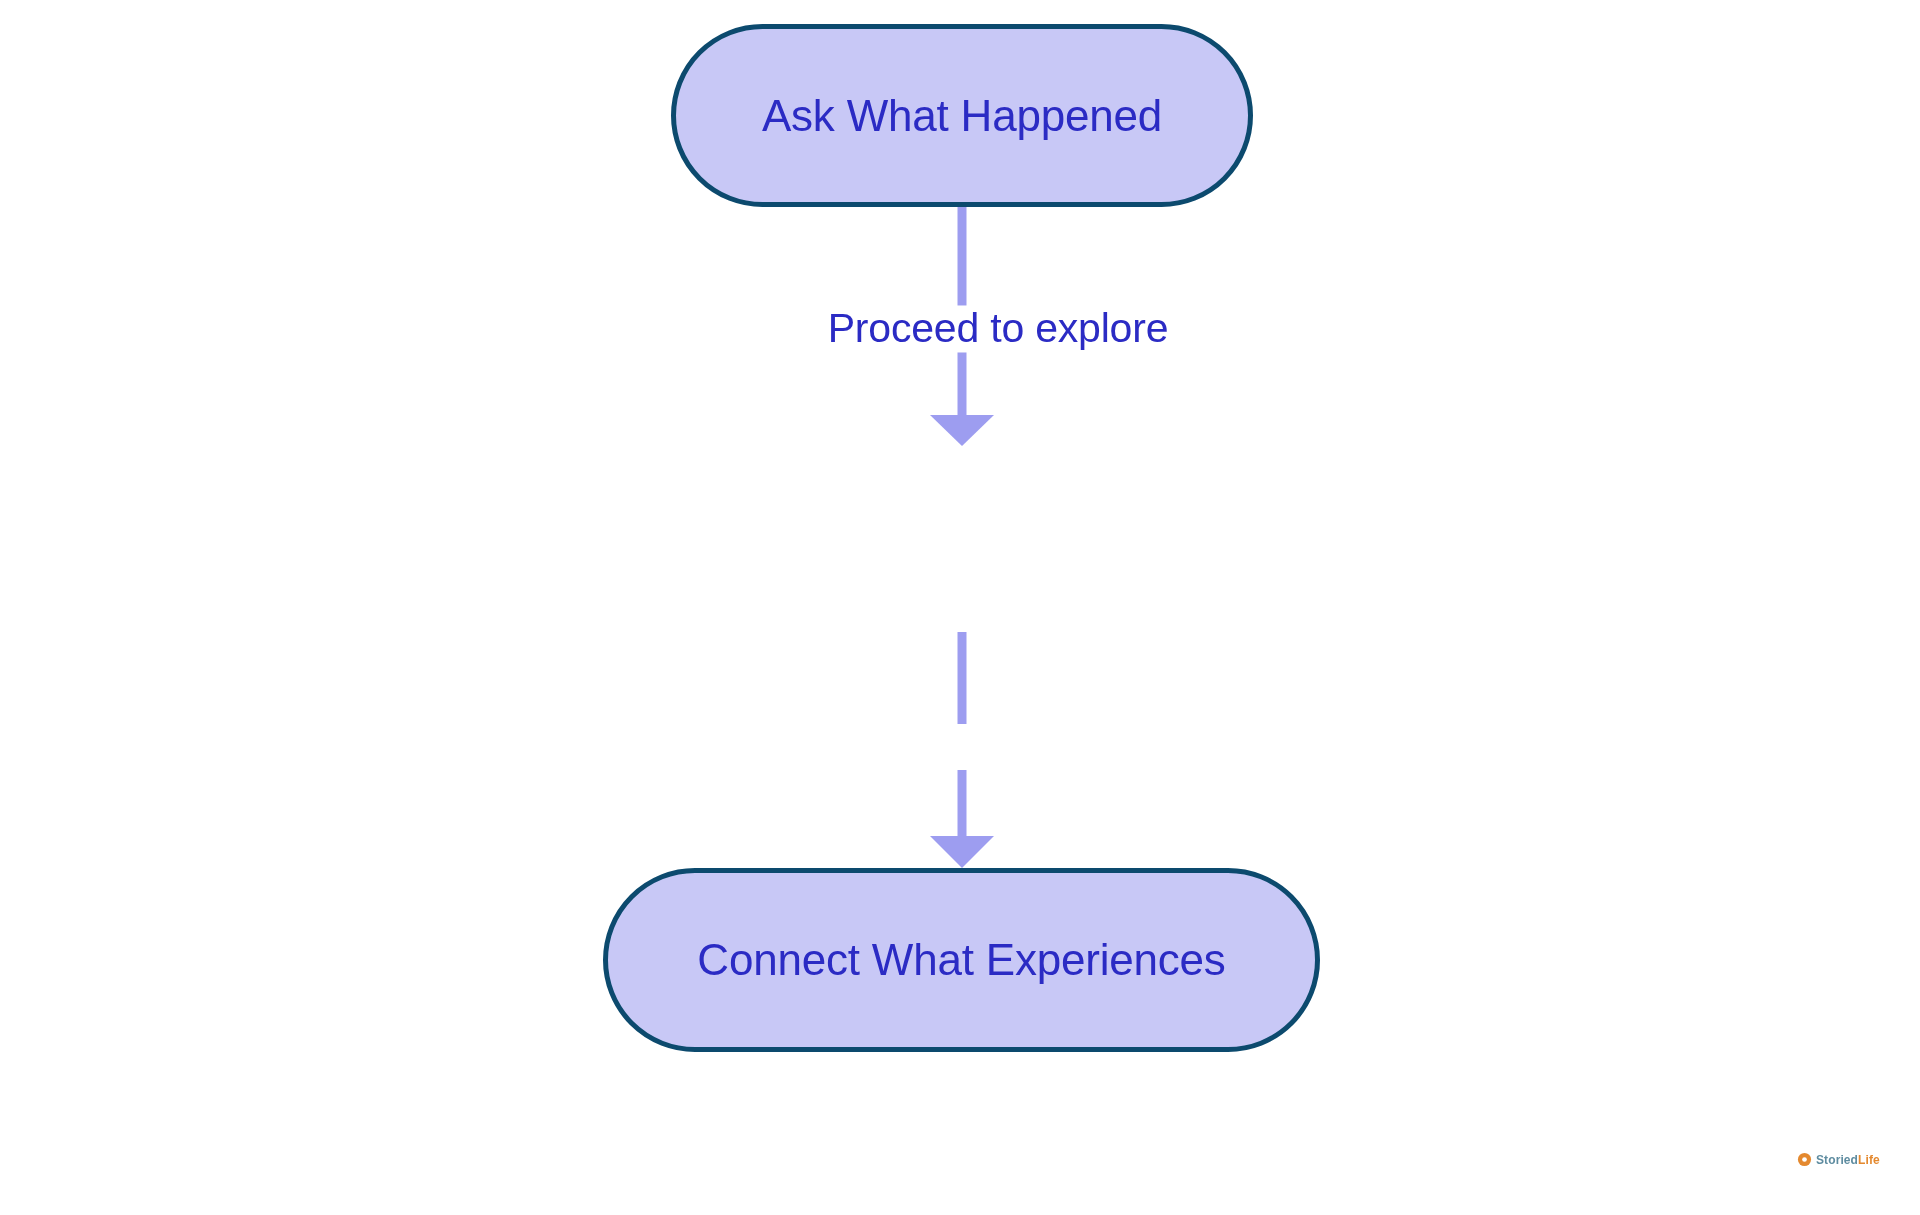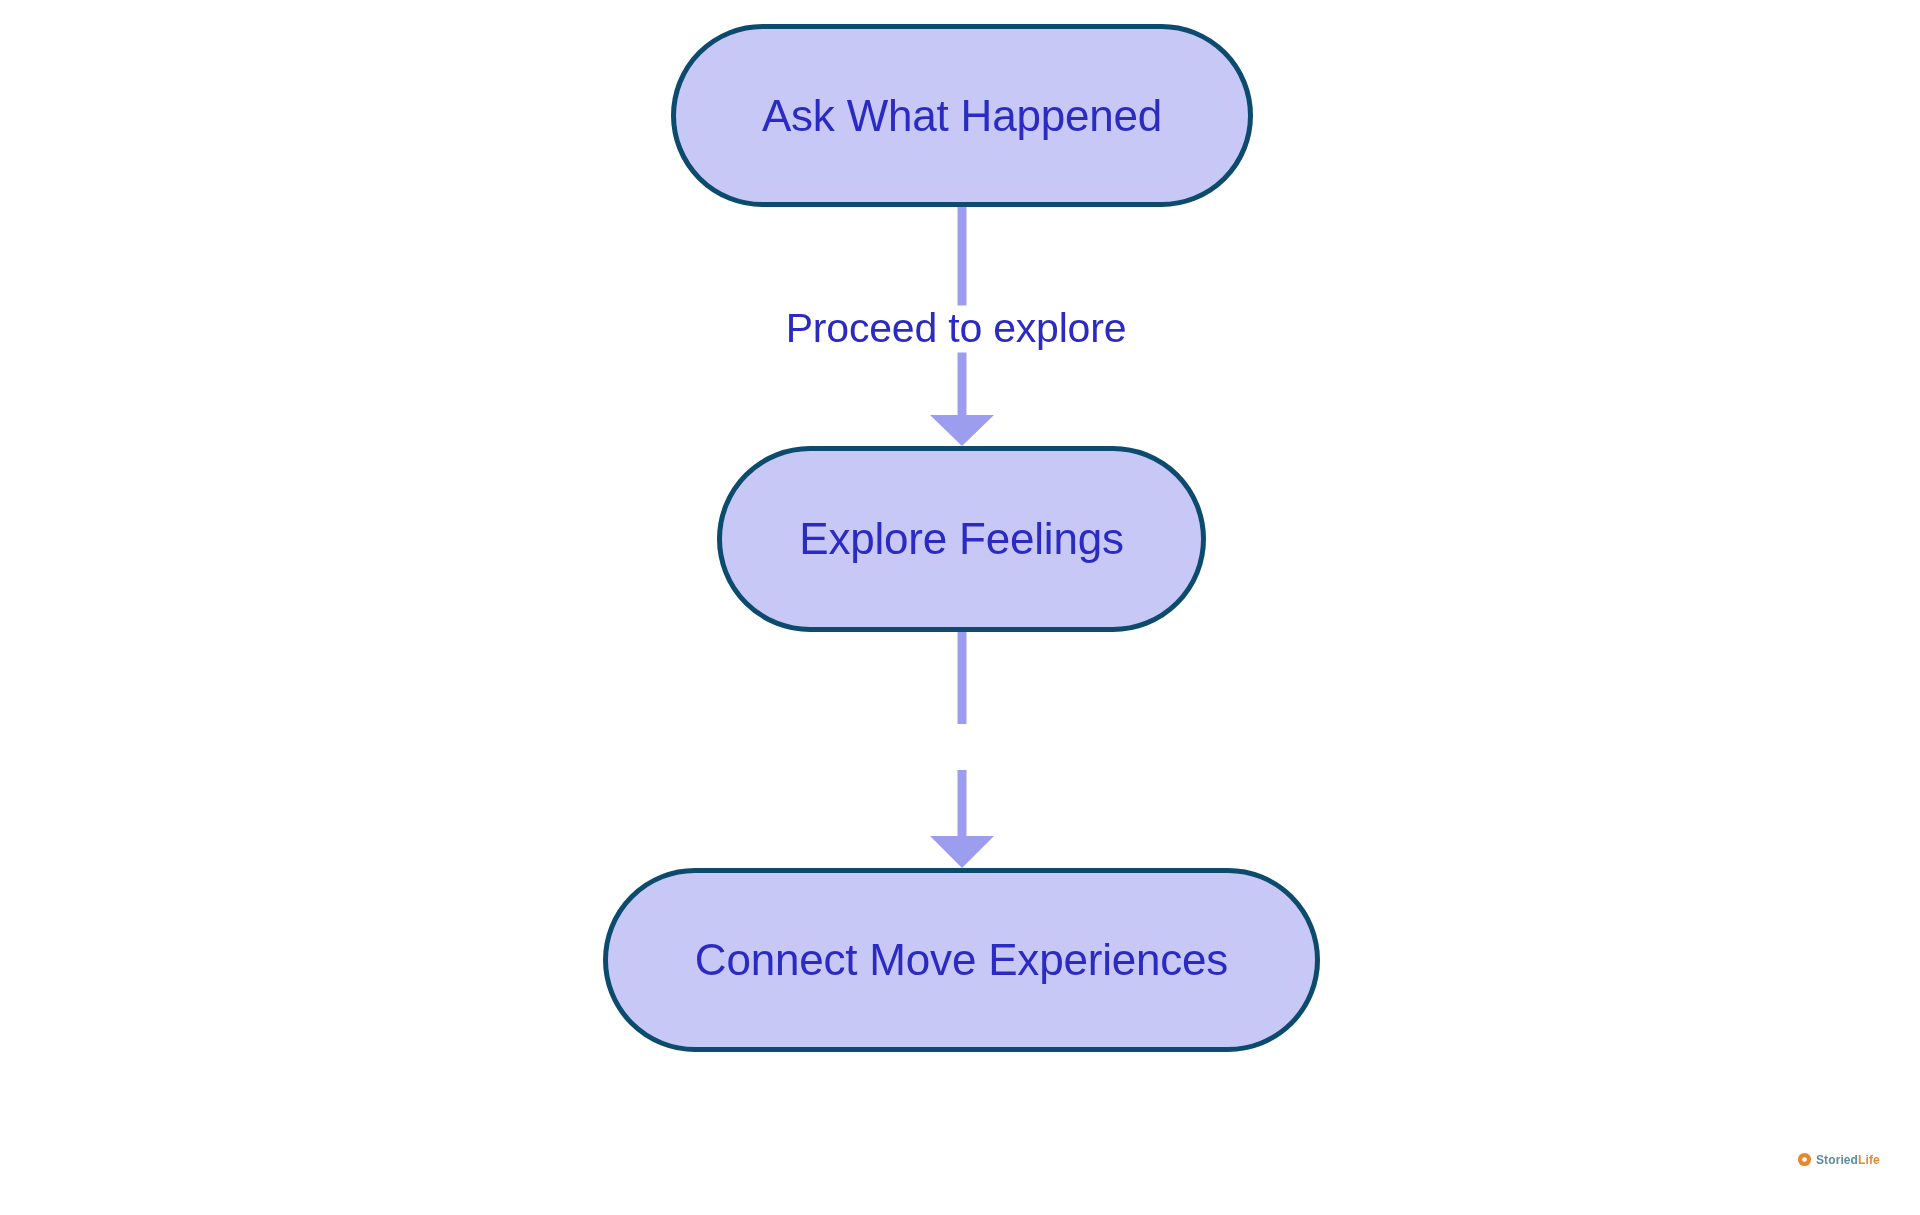--- a/index.html
+++ b/index.html
@@ -64,21 +64,21 @@
     background: #ffffff;
     padding: 2px 10px;
     color: #2b2bc4;
     font-family: "Liberation Sans", sans-serif;
     font-size: 41px;
     font-weight: 400;
     letter-spacing: -0.2px;
     white-space: nowrap;
     line-height: 1.05;
   }
-  #edge-label-0 { left: 956px; top: 329px; }
+  #edge-label-0 { left: 998px; top: 329px; }
   #edge-label-1 { left: 962px; top: 747px; }
 
   
   #watermark {
     position: absolute;
     left: 1797px;
     top: 1152px;
     display: flex;
     align-items: center;
     gap: 4px;
@@ -119,26 +119,23 @@
       <line x1="962" y1="632" x2="962" y2="724" stroke="#9d9df0" stroke-width="9"></line>
       <line x1="962" y1="770" x2="962" y2="840" stroke="#9d9df0" stroke-width="9"></line>
       <polygon points="930,836 994,836 962,868" fill="#9d9df0"></polygon>
     </g>
   </svg>
 
   <div class="node" id="node-0">
     <span class="node-label">Ask What Happened</span>
   </div>
 
-  <div class="node" id="node-1">
-    <span class="node-label">Explore Feelings</span>
-  </div>
 
   <div class="node" id="node-2">
-    <span class="node-label">Connect Move Experiences</span>
+    <span class="node-label">Connect What Experiences</span>
   </div>
 
   <div class="edge-label" id="edge-label-0">Proceed to explore</div>
 
 
   <div id="watermark">
     <svg class="mark" viewBox="0 0 32 32" xmlns="http://www.w3.org/2000/svg">
       <circle cx="16" cy="16" r="14" fill="#e4892f"></circle>
       <path d="M16 2 a14 14 0 0 1 0 28 a9 9 0 0 0 0 -28 z" fill="#5e8ca0"></path>
       <circle cx="16" cy="16" r="5" fill="#ffffff"></circle>

